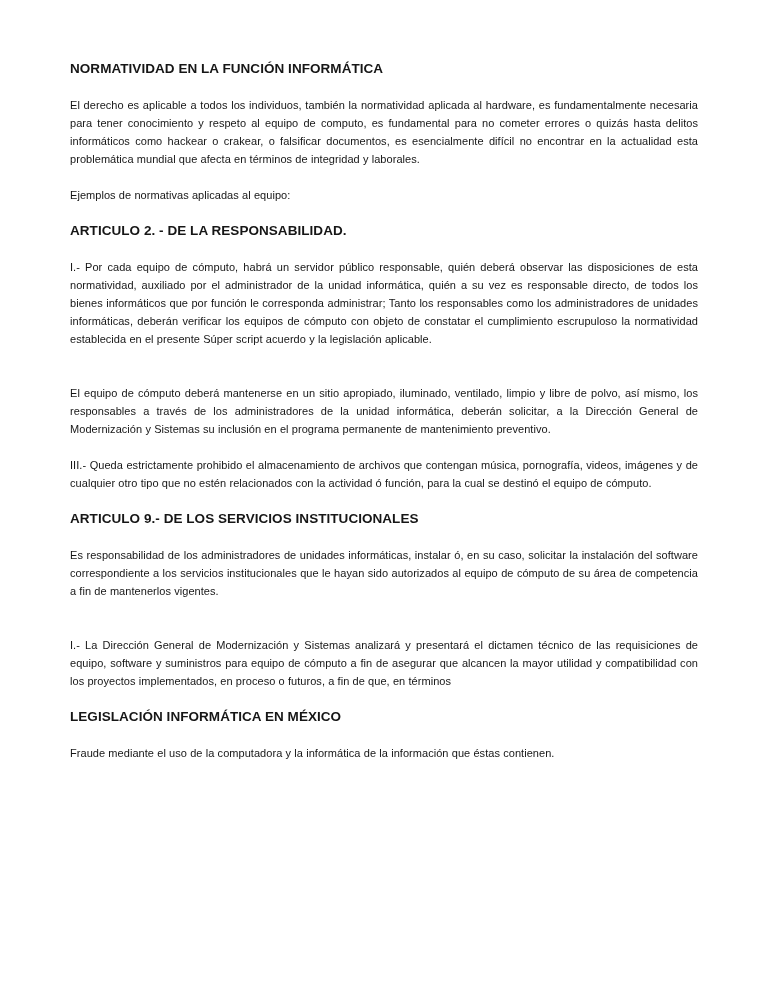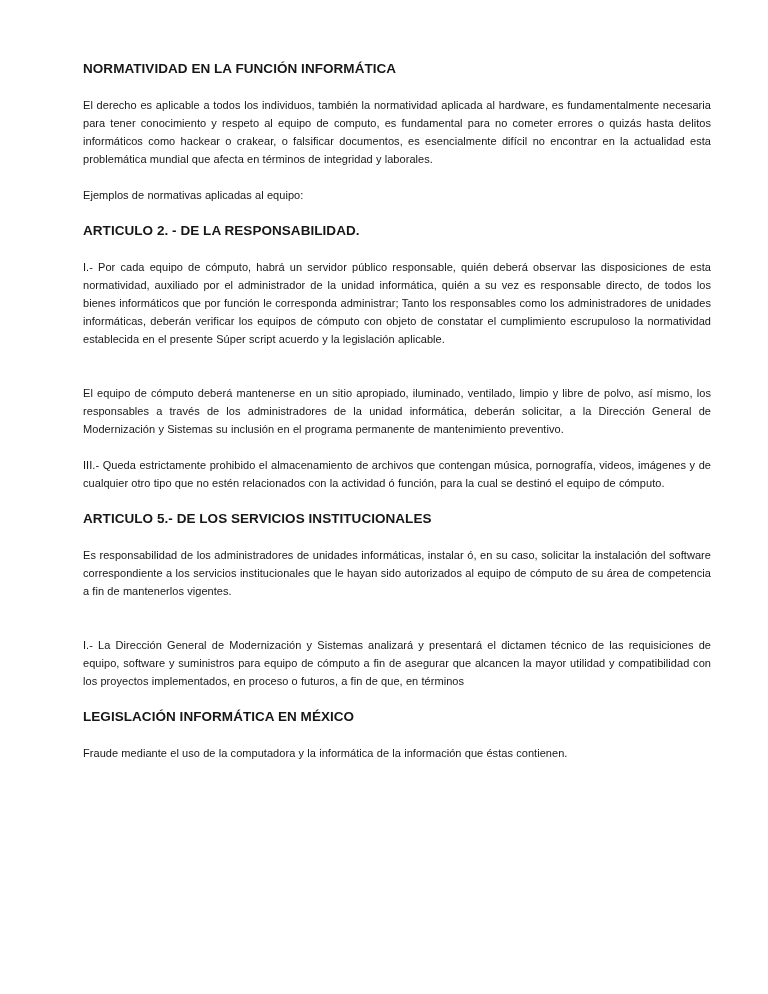--- a/index.html
+++ b/index.html
@@ -18,21 +18,20 @@
     position: relative;
     width: 768px;
     height: 994px;
     background: #ffffff;
     box-sizing: border-box;
     padding: 60px 70px 0 70px;
     overflow: hidden;
   }
   .doc-body {
     width: 628px;
-    margin-left: 13px;
   }
   h1.doc-heading,
   h2.doc-heading {
     font-size: 13.5px;
     line-height: 18px;
     font-weight: bold;
     margin: 0;
     padding: 0;
     text-align: left;
     letter-spacing: 0.05px;
@@ -89,21 +88,21 @@
     <div class="gap-line"></div>
 
     <p class="doc-para">El equipo de cómputo deberá mantenerse en un sitio apropiado, iluminado, ventilado, limpio y libre de polvo, así mismo, los responsables a través de los administradores de la unidad informática, deberán solicitar, a la Dirección General de Modernización y Sistemas su inclusión en el programa permanente de mantenimiento preventivo.</p>
 
     <div class="gap-line"></div>
 
     <p class="doc-para">III.- Queda estrictamente prohibido el almacenamiento de archivos que contengan música, pornografía, videos, imágenes y de cualquier otro tipo que no estén relacionados con la actividad ó función, para la cual se destinó el equipo de cómputo.</p>
 
     <div class="gap-line"></div>
 
-    <h2 class="doc-heading">ARTICULO 5.- DE LOS SERVICIOS INSTITUCIONALES</h2>
+    <h2 class="doc-heading">ARTICULO 9.- DE LOS SERVICIOS INSTITUCIONALES</h2>
 
     <div class="gap-line"></div>
 
     <p class="doc-para">Es responsabilidad de los administradores de unidades informáticas, instalar ó, en su caso, solicitar la instalación del software correspondiente a los servicios institucionales que le hayan sido autorizados al equipo de cómputo de su área de competencia a fin de mantenerlos vigentes.</p>
 
     <div class="gap-line"></div>
 
 
     <div class="gap-line"></div>
 

